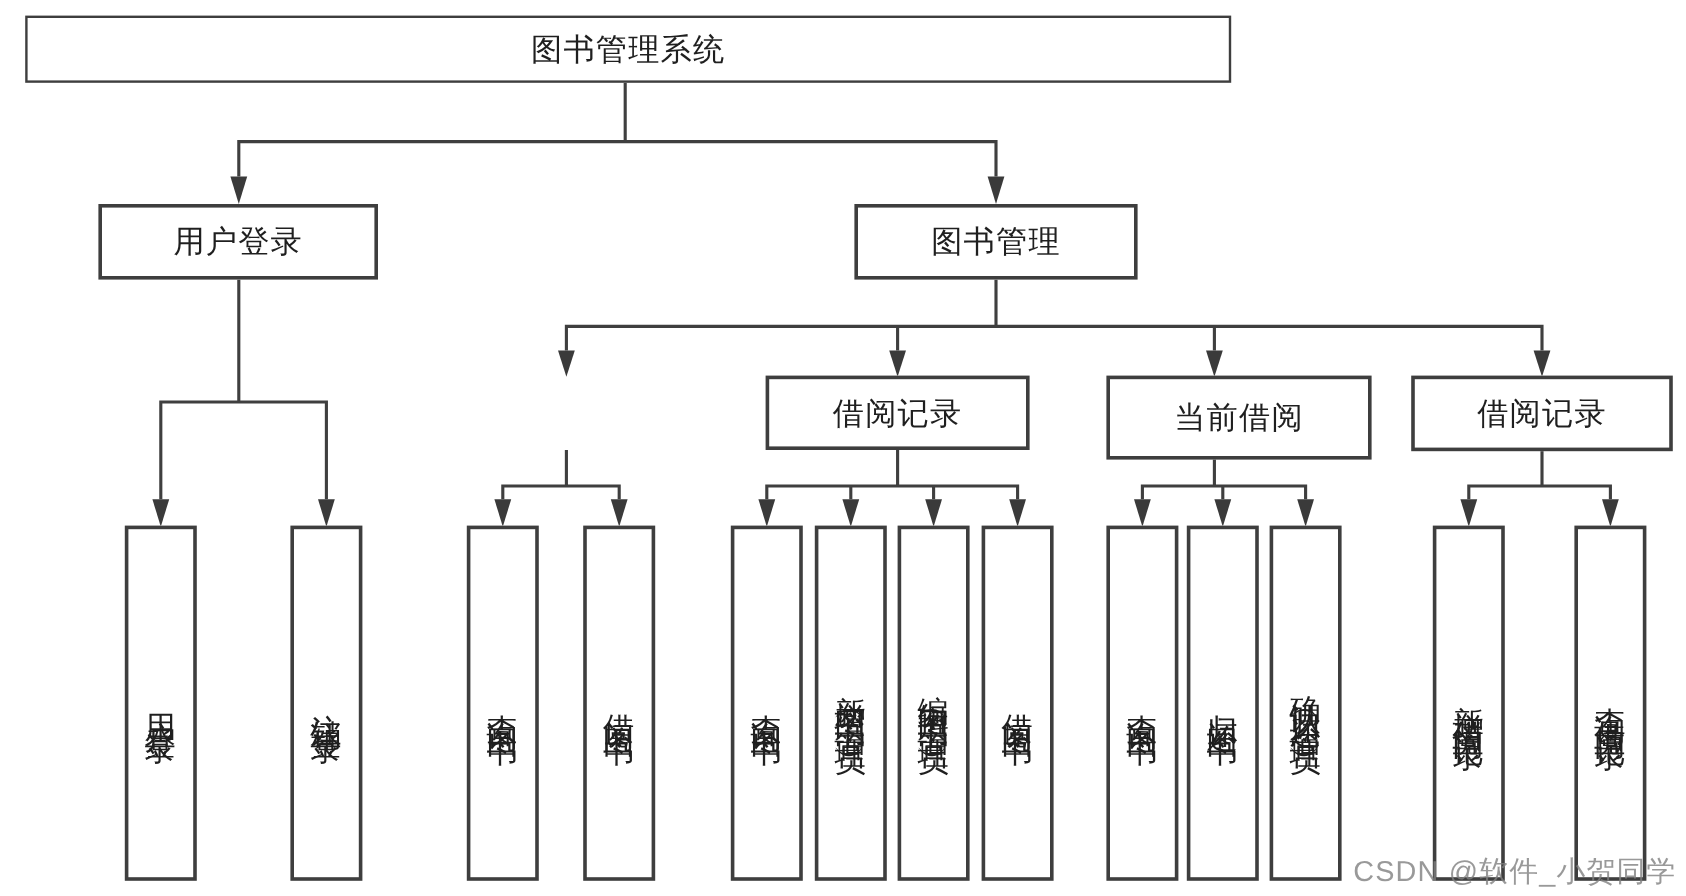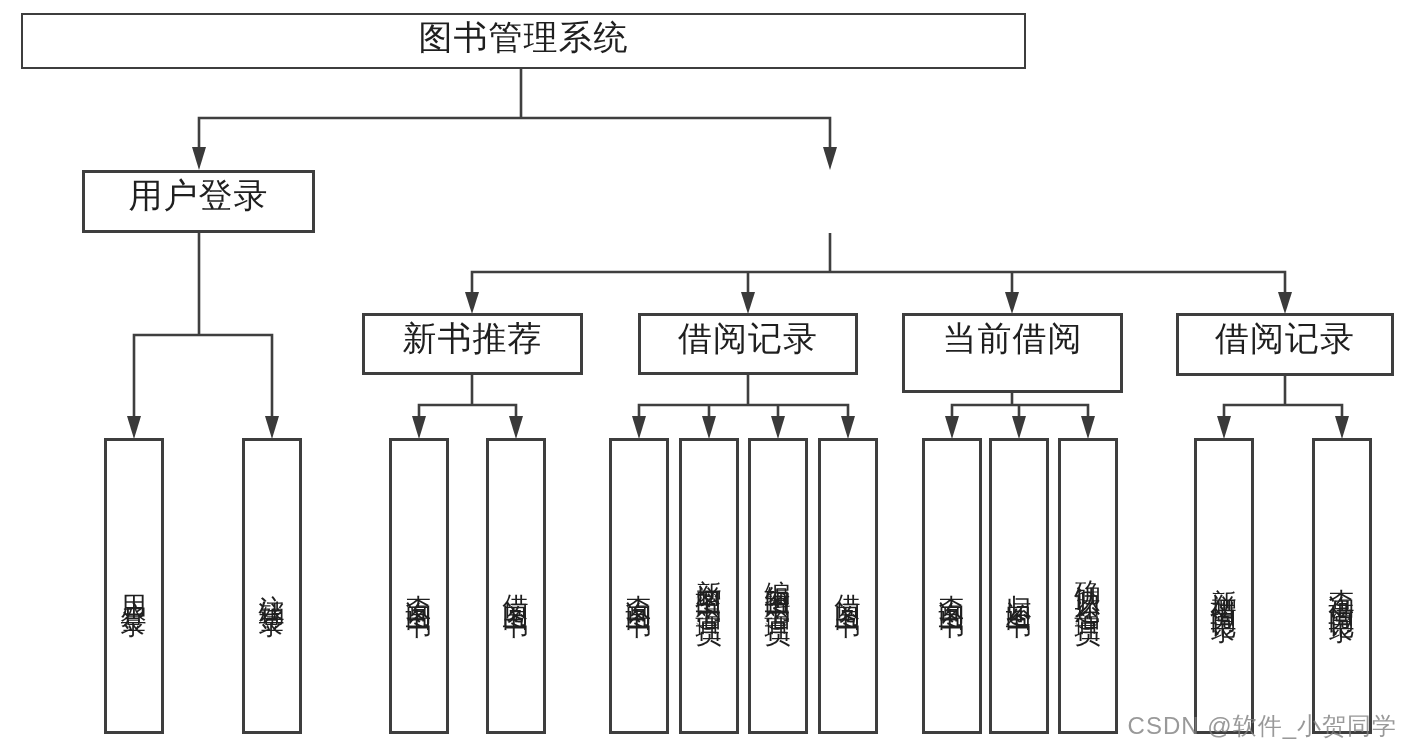--- a/index.html
+++ b/index.html
@@ -5,22 +5,22 @@
   html,body{margin:0;padding:0;background:#ffffff;}
   .canvas{
     position:relative;width:1405px;height:747px;background:#ffffff;
     font-family:"Liberation Sans",sans-serif;overflow:hidden;
   }
   .connectors{position:absolute;left:0;top:0;width:1405px;height:747px;}
   .connectors path{stroke:#3f3f3f;stroke-width:2.6;fill:none;}
   .connectors polygon{fill:#3a3a3a;stroke:none;}
   .box{
     position:absolute;box-sizing:border-box;background:#ffffff;
-    border:3px solid #3e3e3e;display:flex;justify-content:center;
-    font-size:34px;color:#1f1f1f;letter-spacing:1px;white-space:nowrap;
+    border:3px solid #3e3e3e;display:flex;align-items:center;justify-content:center;
+    font-size:26px;color:#1f1f1f;letter-spacing:1px;white-space:nowrap;
   }
   .box.root{border-width:2.5px;}
   .leaf{
     position:absolute;box-sizing:border-box;background:#ffffff;
     border:3px solid #3e3e3e;display:flex;align-items:center;justify-content:center;
     top:438px;height:296px;width:60px;
   }
   .leaf .vtext{
     writing-mode:vertical-rl;font-size:26px;color:#1f1f1f;
     letter-spacing:6px;white-space:nowrap;line-height:1;
@@ -85,28 +85,28 @@
     </g>
   </svg>
 
   <div class="box root" style="left:21px;top:13px;width:1005px;height:56px">
     <span>图书管理系统</span>
   </div>
 
   <div class="box" style="left:82px;top:170px;width:233px;height:63px">
     <span>用户登录</span>
   </div>
+  <div class="box" style="left:712px;top:170px;width:236px;height:63px">
+    <span>图书管理</span>
+  </div>
 
-  <div class="box" style="left:362px;top:313px;width:221px;height:62px">
-    <span>新书推荐</span>
-  </div>
   <div class="box" style="left:638px;top:313px;width:220px;height:62px">
     <span>借阅记录</span>
   </div>
-  <div class="box" style="left:902px;top:313px;width:221px;height:80px">
+  <div class="box" style="left:922px;top:313px;width:221px;height:70px">
     <span>当前借阅</span>
   </div>
   <div class="box" style="left:1176px;top:313px;width:218px;height:63px">
     <span>借阅记录</span>
   </div>
 
   <div class="leaf" style="left:104px">
     <span class="vtext">用户登录</span>
   </div>
   <div class="leaf" style="left:242px">

